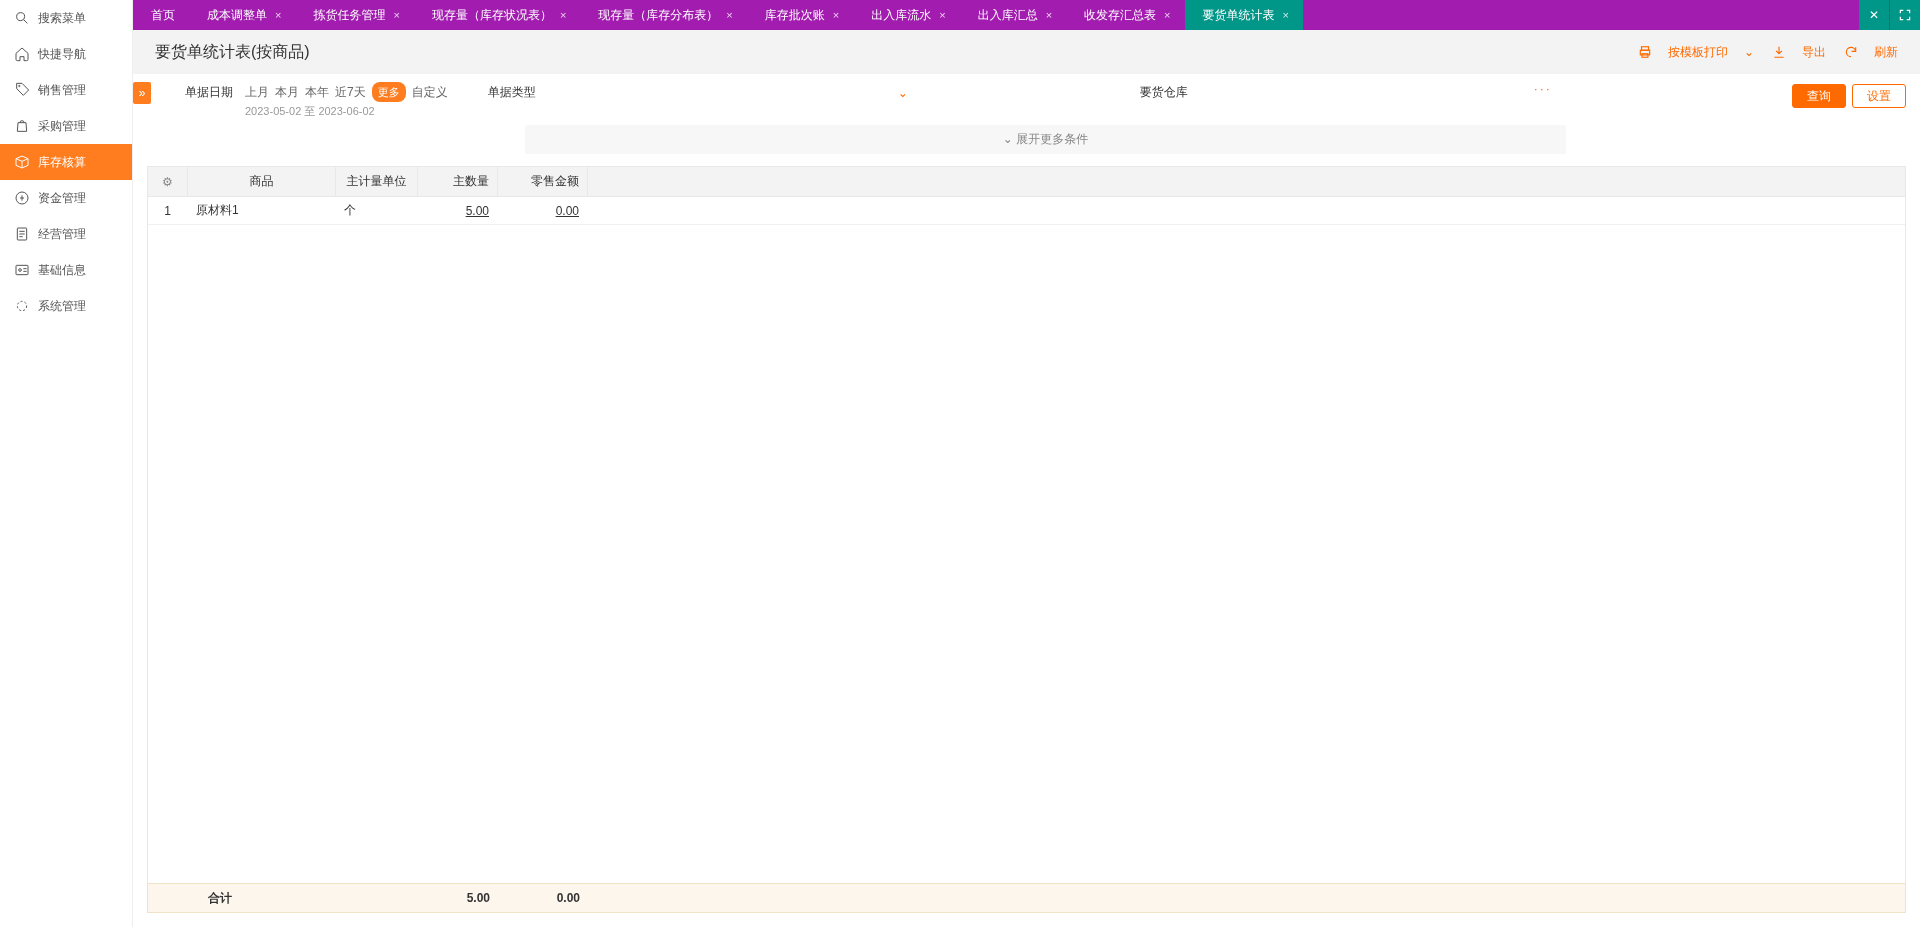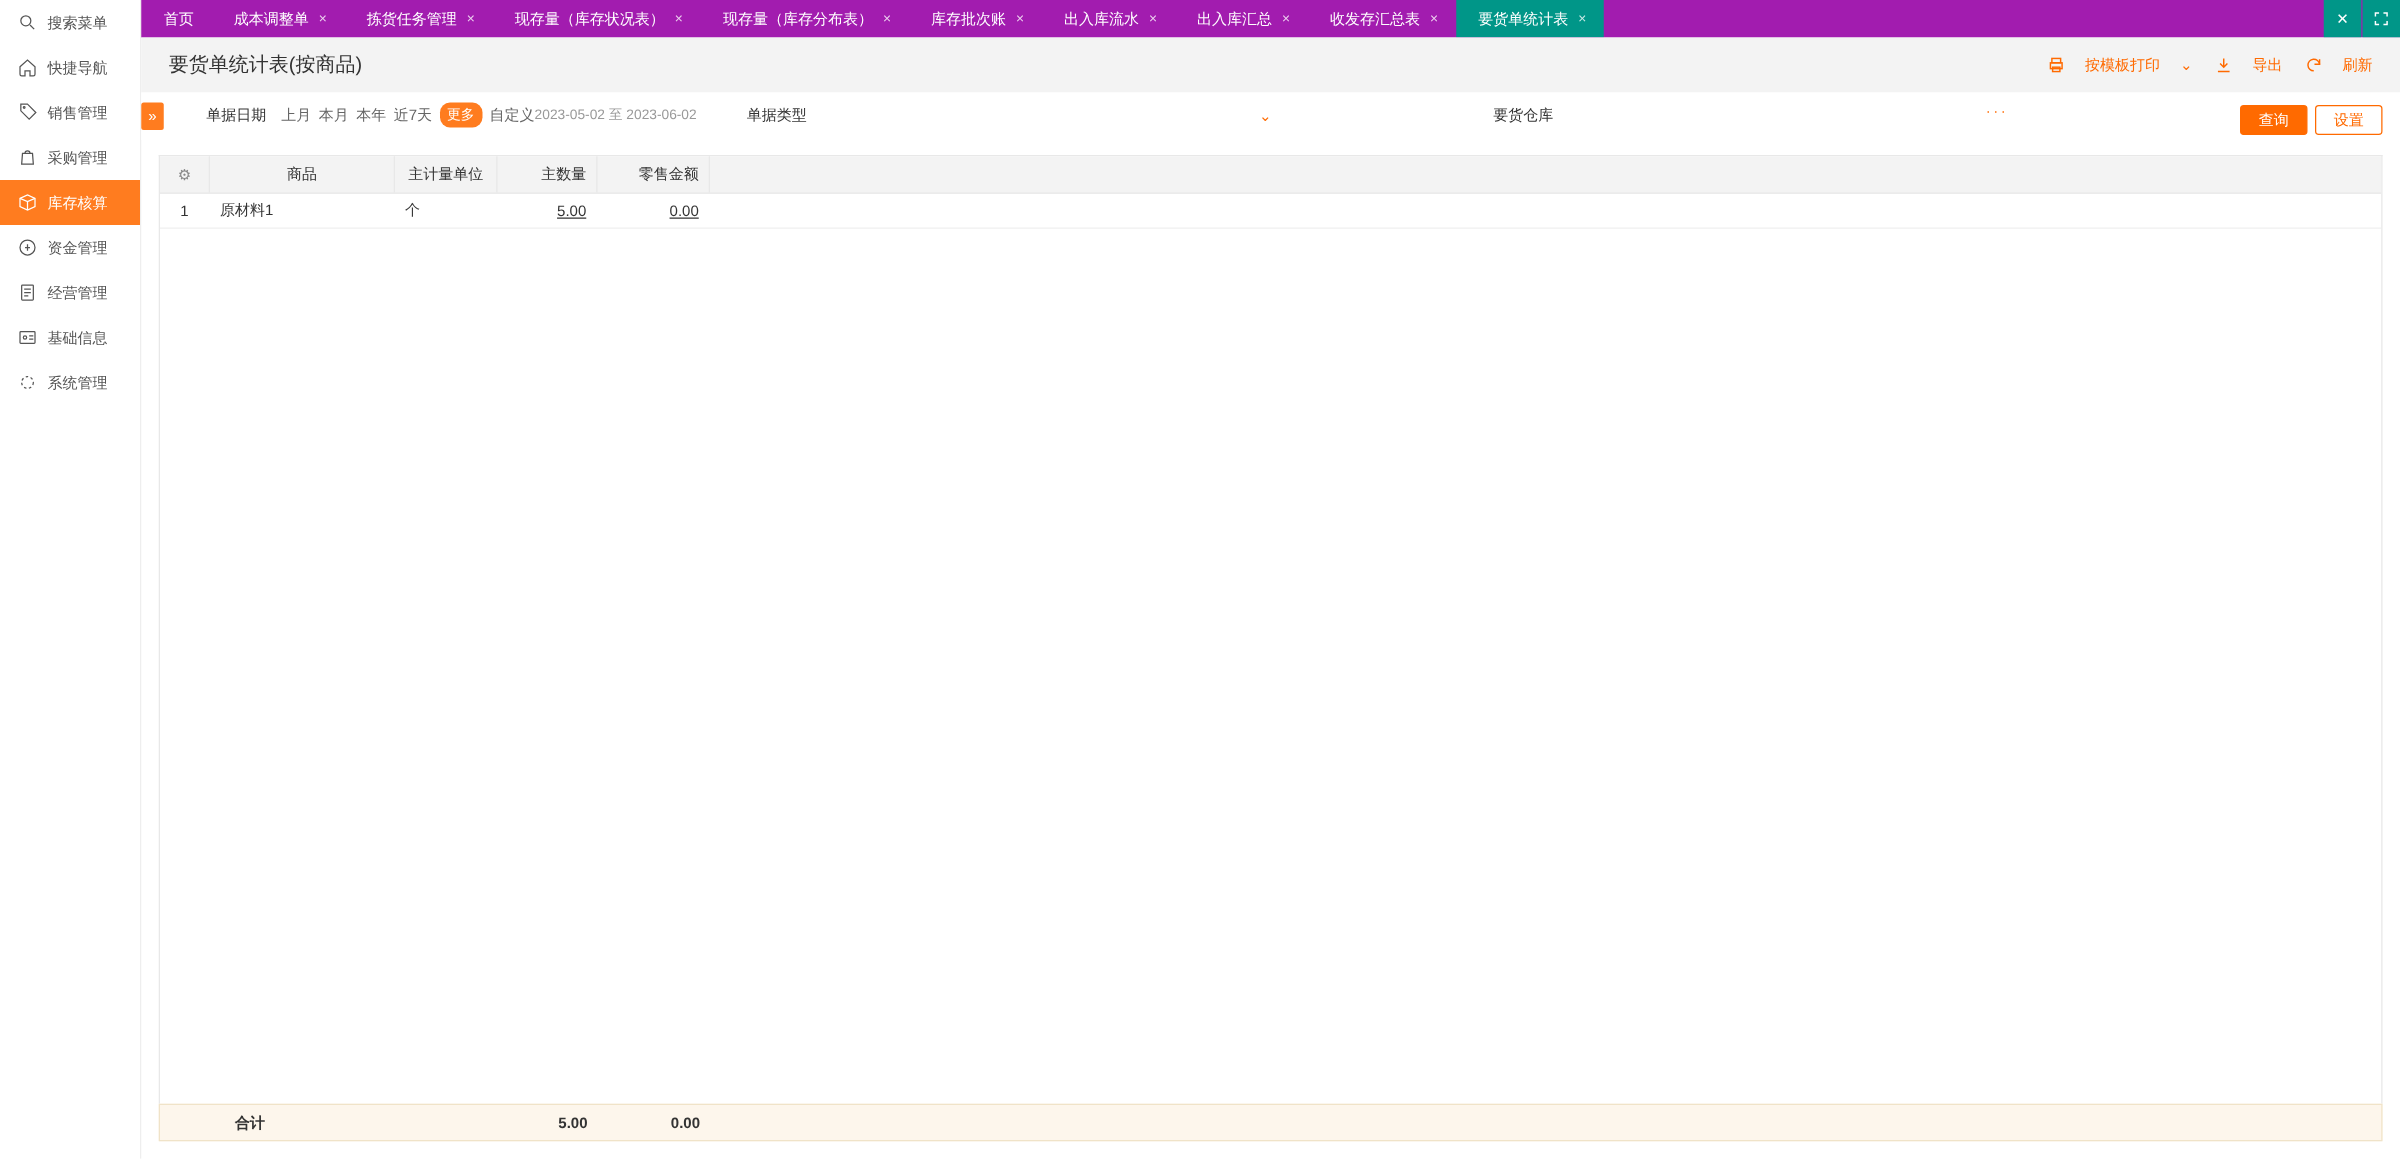--- a/index.html
+++ b/index.html
@@ -1,20 +1,20 @@
 <!DOCTYPE html>
 <html><head>
 <meta charset="utf-8">
 <style>
 * { margin: 0; padding: 0; box-sizing: border-box; }
 body { font-family: "Microsoft YaHei", Arial, sans-serif; font-size: 12px; color: #333; background: #fff; overflow: hidden; }
 .app { display: flex; height: 100vh; width: 100vw; }
 
 
-.sidebar { width: 113px; background: #fff; border-right: 1px solid #eee; flex-shrink: 0; }
+.sidebar { width: 133px; background: #fff; border-right: 1px solid #eee; flex-shrink: 0; }
 .sidebar-item { display: flex; align-items: center; height: 36px; padding: 0 14px; cursor: pointer; color: #555; }
 .sidebar-item.active { background: #ff7c1f; color: #fff; }
 .sidebar-item .icon { width: 16px; height: 16px; margin-right: 8px; display: inline-flex; align-items: center; justify-content: center; }
 .sidebar-item .icon svg { stroke: currentColor; fill: none; stroke-width: 1.5; }
 
 
 .main { flex: 1; display: flex; flex-direction: column; min-width: 0; }
 
 
 .tabs-bar { background: #a21caf; height: 30px; display: flex; align-items: stretch; color: #fff; }
@@ -32,21 +32,21 @@
 .header-action { display: inline-flex; align-items: center; gap: 16px; color: #ff6a00; cursor: pointer; }
 .header-action .mini-icon { width: 14px; height: 14px; }
 
 
 .filter-wrap { display: flex; padding: 0 10px 0 0; background: #fff; }
 .collapse-handle { width: 18px; background: #ff7c1f; color: #fff; display: flex; align-items: center; justify-content: center; cursor: pointer; font-size: 12px; margin: 8px 6px 8px 0; border-radius: 2px; height: 22px; }
 .filter-body { flex: 1; padding: 8px 4px 0 28px; }
 .filter-row { display: flex; align-items: flex-start; gap: 40px; }
 .filter-group { display: flex; align-items: flex-start; gap: 8px; }
 .filter-label { color: #333; line-height: 20px; min-width: 52px; }
-.date-options { display: flex; flex-direction: row; }
+.date-options { display: flex; flex-direction: column; }
 .date-opts-line { display: flex; align-items: center; gap: 6px; line-height: 20px; }
 .date-opt { color: #666; cursor: pointer; }
 .date-opt.badge { background: #ff7c1f; color: #fff; border-radius: 8px; padding: 0 6px; font-size: 11px; }
 .date-range { color: #999; font-size: 11px; margin-top: 2px; }
 .select-box { border: none; border-bottom: 1px solid transparent; min-width: 360px; height: 22px; display: flex; align-items: center; color: #aaa; justify-content: flex-end; cursor: pointer; }
 .select-caret { color: #ff6a00; font-size: 12px; }
 .dots-action { color: #ff6a00; cursor: pointer; letter-spacing: 2px; padding: 0 6px; }
 .filter-buttons { display: flex; flex-direction: row; gap: 6px; margin-left: auto; padding-top: 2px; }
 .btn { height: 24px; min-width: 54px; border-radius: 3px; border: 1px solid #ff6a00; display: flex; align-items: center; justify-content: center; cursor: pointer; font-size: 12px; }
 .btn-primary { background: #ff6a00; color: #fff; }
@@ -279,20 +279,24 @@
             <span class="filter-label">要货仓库</span>
             <div class="select-box" style="min-width:320px;"></div>
             <span class="dots-action">···</span>
           </div>
 
           <div class="filter-buttons">
             <div class="btn btn-primary">查询</div>
             <div class="btn btn-outline">设置</div>
           </div>
         </div>
+        <div class="expand-bar">
+          <span>⌄ </span>
+          <span>展开更多条件</span>
+        </div>
       </div>
     </div>
 
     <div class="table-area">
       <div class="table">
         <div class="thead">
           <div class="th col-gear">⚙</div>
           <div class="th col-product">商品</div>
           <div class="th col-unit">主计量单位</div>
           <div class="th col-qty">主数量</div>

